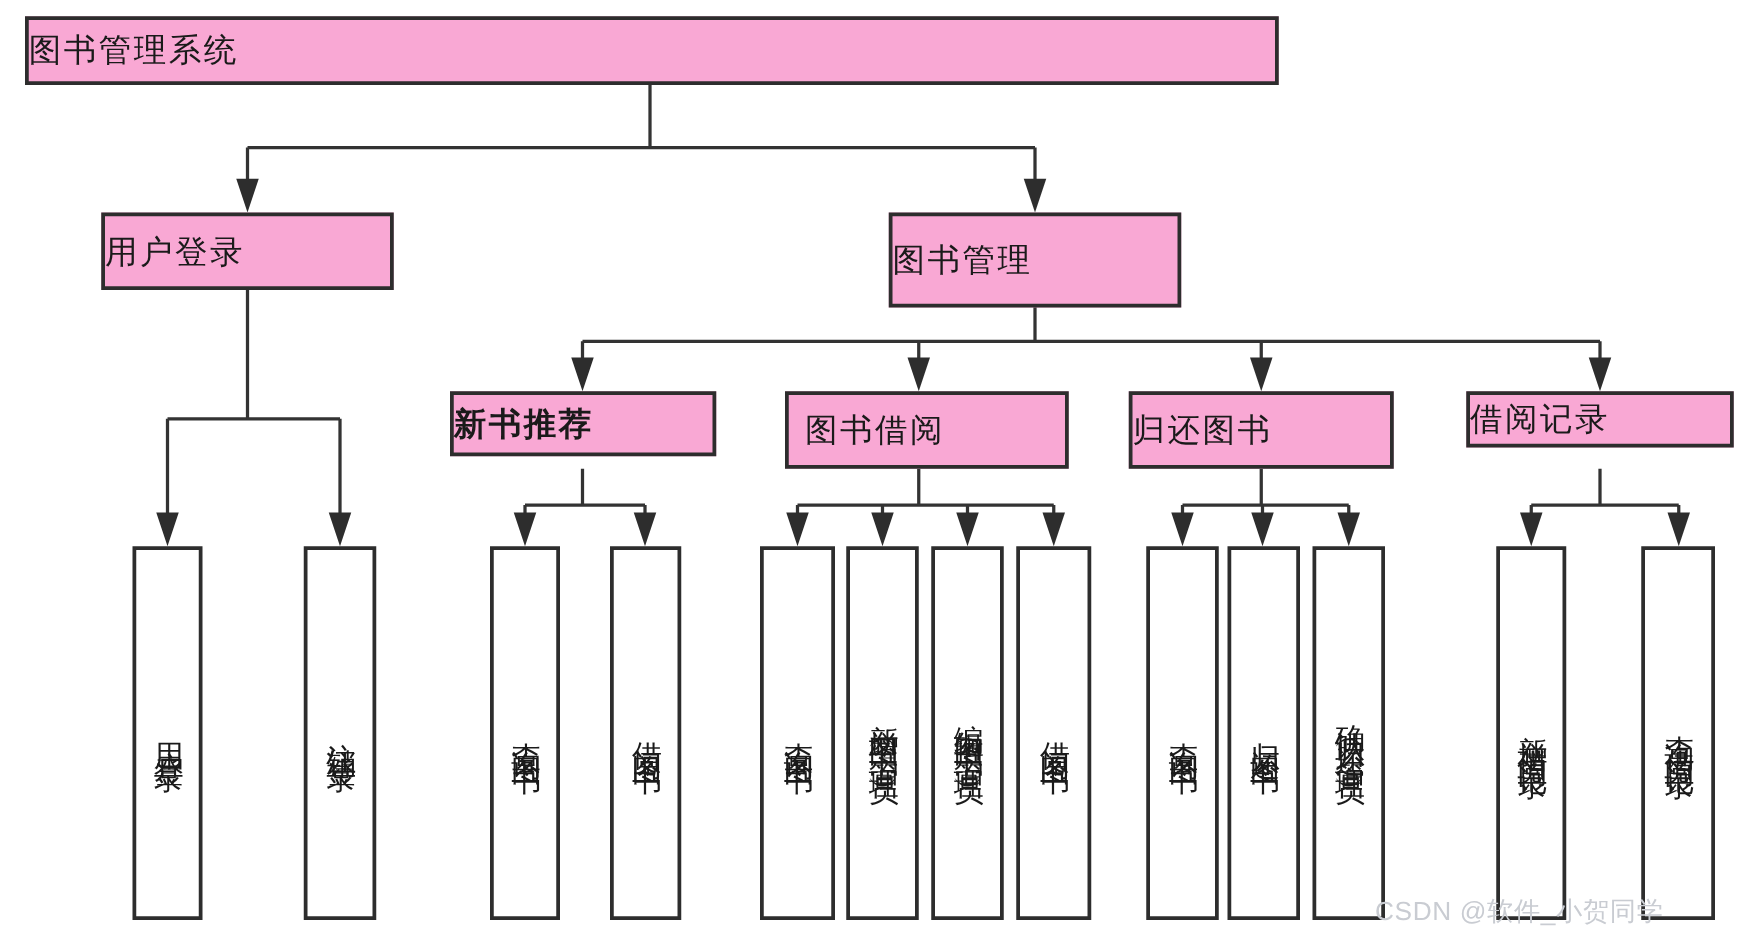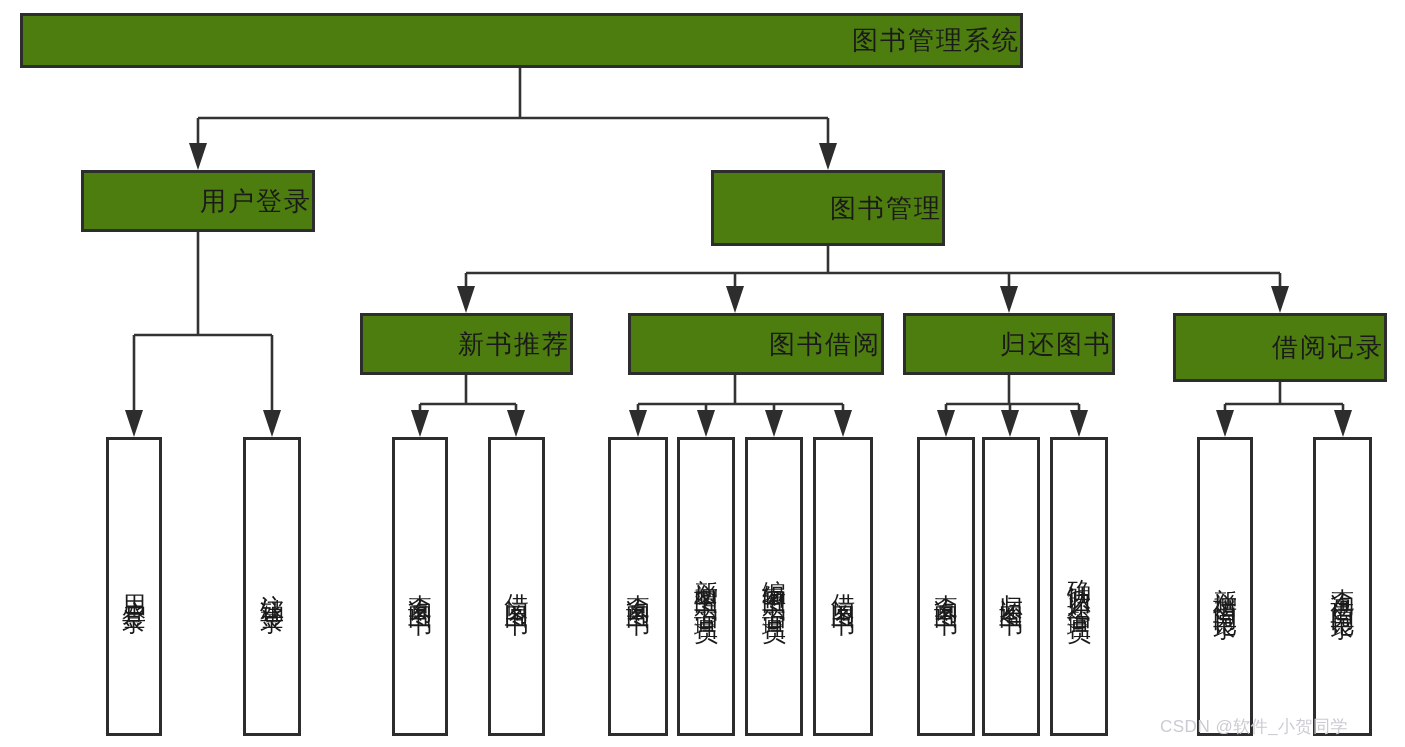--- a/index.html
+++ b/index.html
@@ -14,24 +14,24 @@
   .connectors {
     position: absolute;
     left: 0; top: 0;
     width: 1405px; height: 747px;
     pointer-events: none;
   }
   .hbox {
     position: absolute;
     box-sizing: border-box;
     border: 3px solid #2d2d2d;
-    background: #4d7c0f;
+    background: #f9a8d4;
     display: flex;
     align-items: center;
-    justify-content: flex-end;
+    justify-content: flex-start;
     font-size: 26px;
     letter-spacing: 2px;
     color: #1a1a1a;
     z-index: 2;
   }
   .vbox {
     position: absolute;
     box-sizing: border-box;
     border: 3px solid #2d2d2d;
     background: #ffffff;
@@ -46,23 +46,23 @@
     writing-mode: vertical-rl;
     text-orientation: mixed;
     font-size: 24px;
     letter-spacing: 6px;
     line-height: 1;
     color: #1a1a1a;
     white-space: nowrap;
   }
   .watermark {
     position: absolute;
-    left: 1160px;
+    left: 1100px;
     top: 715px;
-    font-size: 17px;
+    font-size: 21px;
     color: #c9ccd2;
     letter-spacing: 0.5px;
     white-space: nowrap;
     z-index: 5;
   }
   svg path { stroke: #333333; stroke-width: 2.6; fill: none; }
   svg polygon { fill: #2d2d2d; stroke: none; }
 </style>
 </head>
 <body>
@@ -116,30 +116,30 @@
     <span>图书管理系统</span>
   </div>
 
   <div class="hbox" style="left:81px; top:170px; width:234px; height:62px;">
     <span>用户登录</span>
   </div>
   <div class="hbox" style="left:711px; top:170px; width:234px; height:76px;">
     <span>图书管理</span>
   </div>
 
-  <div class="hbox" style="left:360px; top:313px; width:213px; height:62px;">
+  <div class="hbox" style="left:360px; top:313px; width:213px; height:52px;font-weight:bold;">
     <span>新书推荐</span>
   </div>
-  <div class="hbox" style="left:628px; top:313px; width:256px; height:62px;">
+  <div class="hbox" style="left:628px; top:313px; width:227px; height:62px;padding-left:13px;">
     <span>图书借阅</span>
   </div>
   <div class="hbox" style="left:903px; top:313px; width:212px; height:62px;">
     <span>归还图书</span>
   </div>
-  <div class="hbox" style="left:1173px; top:313px; width:214px; height:69px;">
+  <div class="hbox" style="left:1173px; top:313px; width:214px; height:45px;">
     <span>借阅记录</span>
   </div>
 
   <div class="vbox" style="left:106px; width:56px;">
     <span class="vlabel">用户登录</span>
   </div>
   <div class="vbox" style="left:243px; width:58px;">
     <span class="vlabel">注销登录</span>
   </div>
 

